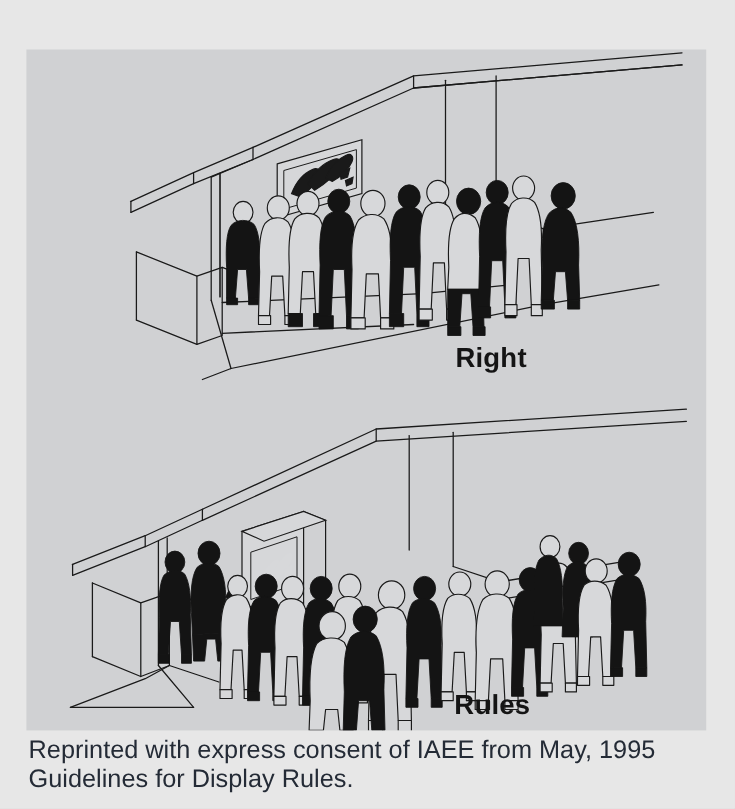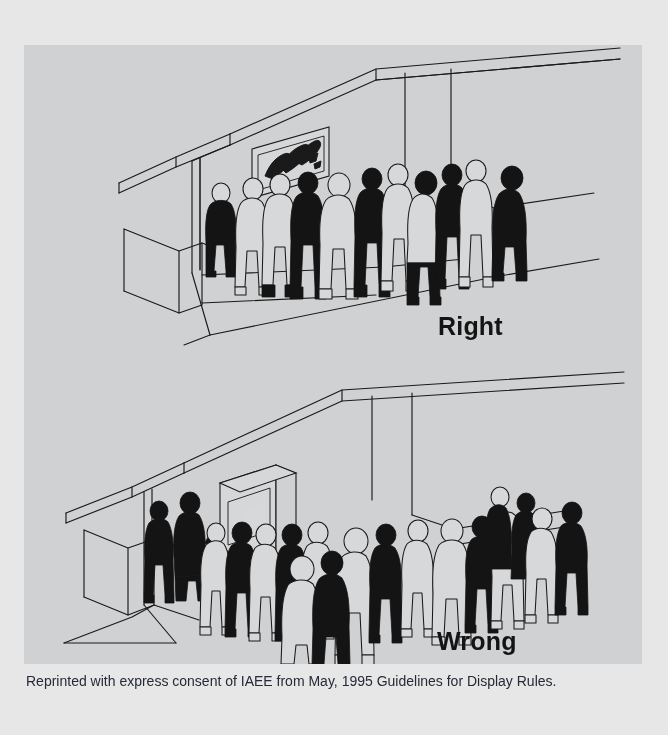--- a/index.html
+++ b/index.html
@@ -60,32 +60,31 @@
 
   
   .scene-label {
     position: absolute;
     font-size: 25px;
     font-weight: bold;
     color: #141414;
     letter-spacing: 0.2px;
     z-index: 4;
     white-space: nowrap;
-    margin-left: 24px;
   }
   #label-right { left: 390px; top: 267px; }
   #label-wrong { left: 389px; top: 582px; }
 
   
   #caption {
     position: absolute;
     left: 26px;
     top: 668px;
     width: 626px;
-    font-size: 14px;
+    font-size: 23px;
     line-height: 26px;
     color: #242b36;
     font-weight: normal;
   }
 
   .ink { fill: none; stroke: #1a1a1a; stroke-width: 1.15; stroke-linejoin: round; stroke-linecap: round; }
   .ink-thin { fill: none; stroke: #1a1a1a; stroke-width: 0.9; }
   .fig-dark { fill: #141414; stroke: #141414; stroke-width: 0.8; }
   .fig-light { fill: #d7d8da; stroke: #1a1a1a; stroke-width: 1.05; stroke-linejoin: round; }
   .panel-face { fill: #d0d1d3; stroke: #1a1a1a; stroke-width: 1.1; }
@@ -407,19 +406,19 @@
           <g>
             <ellipse class="fig-dark" cx="308" cy="518" rx="11" ry="12"></ellipse>
             <path class="fig-dark" d="M295 534 C289 544 288 562 289 584 L288 619 L300 619 L302 592 L312 592 L314 619 L326 619 L325 582 C326 560 324 543 318 533 C311 527 301 528 295 534 Z"></path>
           </g>
         </g>
       </g>
     </svg>
 
     <span class="scene-label" id="label-right">Right</span>
 
-    <span class="scene-label" id="label-wrong">Wrong</span>
+    <span class="scene-label" id="label-wrong">Rules</span>
   </div>
 
 
   <div id="caption">Reprinted with express consent of IAEE from May, 1995 Guidelines for Display Rules.</div>
 
 </div>
 
 </body></html>

